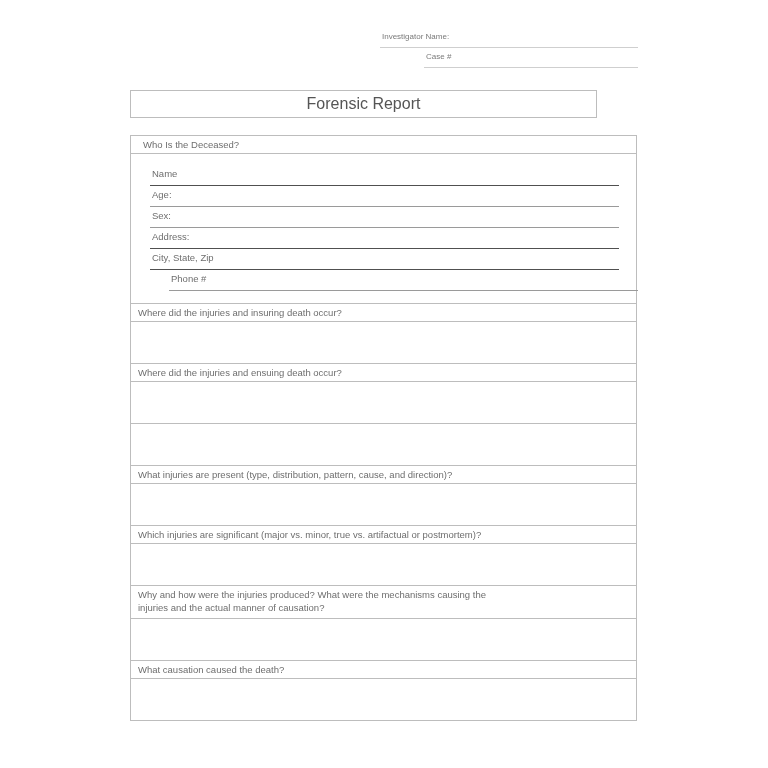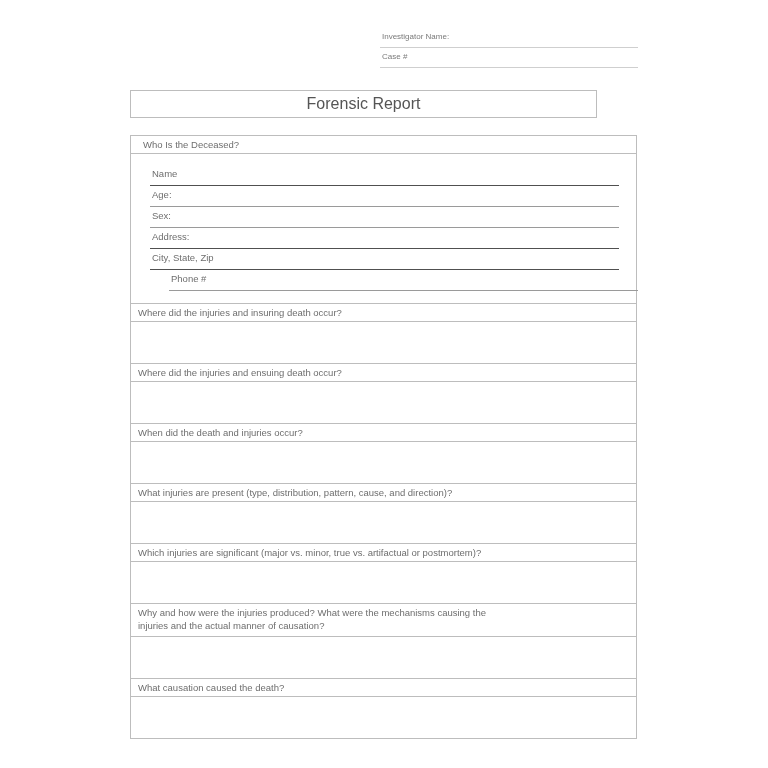--- a/index.html
+++ b/index.html
@@ -1,20 +1,20 @@
 <!DOCTYPE html>
 <html><head>
 <meta charset="utf-8">
 <style>
   html, body { margin: 0; padding: 0; background: #ffffff; }
   body { width: 768px; height: 768px; position: relative; font-family: "Liberation Sans", sans-serif; color: #6a6a6a; overflow: hidden; }
 
   .meta { position: absolute; left: 380px; top: 28px; width: 258px; }
   .meta-row { height: 20px; border-bottom: 1px solid #cfcfcf; font-size: 8px; color: #7a7a7a; line-height: 18px; padding-left: 2px; box-sizing: border-box; }
-  .meta-row + .meta-row { margin-top: 0px; }
+  .meta-row + .meta-row { margin-top: 0px; margin-left: 44px; }
 
   .title-box { position: absolute; left: 130px; top: 90px; width: 467px; height: 28px; border: 1px solid #bdbdbd; box-sizing: border-box; text-align: center; font-size: 16px; line-height: 26px; color: #555555; }
 
   .form { position: absolute; left: 130px; top: 135px; width: 507px; border: 1px solid #bdbdbd; box-sizing: border-box; }
   .sec-head { border-bottom: 1px solid #bdbdbd; font-size: 9.5px; color: #6e6e6e; padding-left: 7px; box-sizing: border-box; }
   .sec-head.first { height: 18px; line-height: 17px; padding-left: 12px; }
   .deceased-body { height: 150px; border-bottom: 1px solid #bdbdbd; position: relative; box-sizing: border-box; }
   .field { position: absolute; left: 19px; width: 469px; height: 21px; font-size: 9.5px; color: #6e6e6e; line-height: 18px; padding-left: 2px; box-sizing: border-box; }
   .field.dark { border-bottom: 1.5px solid #505050; }
   .field.light { border-bottom: 1.5px solid #9a9a9a; }
@@ -44,21 +44,20 @@
     <div class="field dark" style="top:74px;"><span>Address:</span></div>
     <div class="field light" style="top:116px;margin-left:19px;"><span>Phone #</span></div>
   </div>
 
   <div class="q-head">Where did the injuries and insuring death occur?</div>
   <div class="q-body"></div>
 
   <div class="q-head">Where did the injuries and ensuing death occur?</div>
   <div class="q-body"></div>
 
-  <div class="q-head">When did the death and injuries occur?</div>
   <div class="q-body"></div>
 
   <div class="q-head">What injuries are present (type, distribution, pattern, cause, and direction)?</div>
   <div class="q-body"></div>
 
   <div class="q-head">Which injuries are significant (major vs. minor, true vs. artifactual or postmortem)?</div>
   <div class="q-body"></div>
 
   <div class="q-head tall">
     <div>Why and how were the injuries produced?  What were the mechanisms causing the</div>

